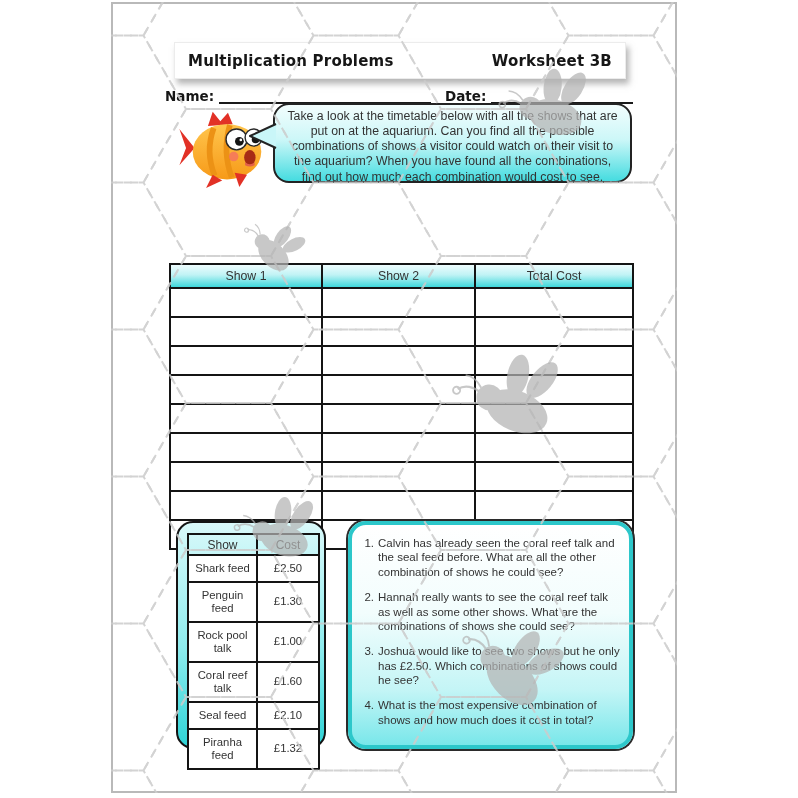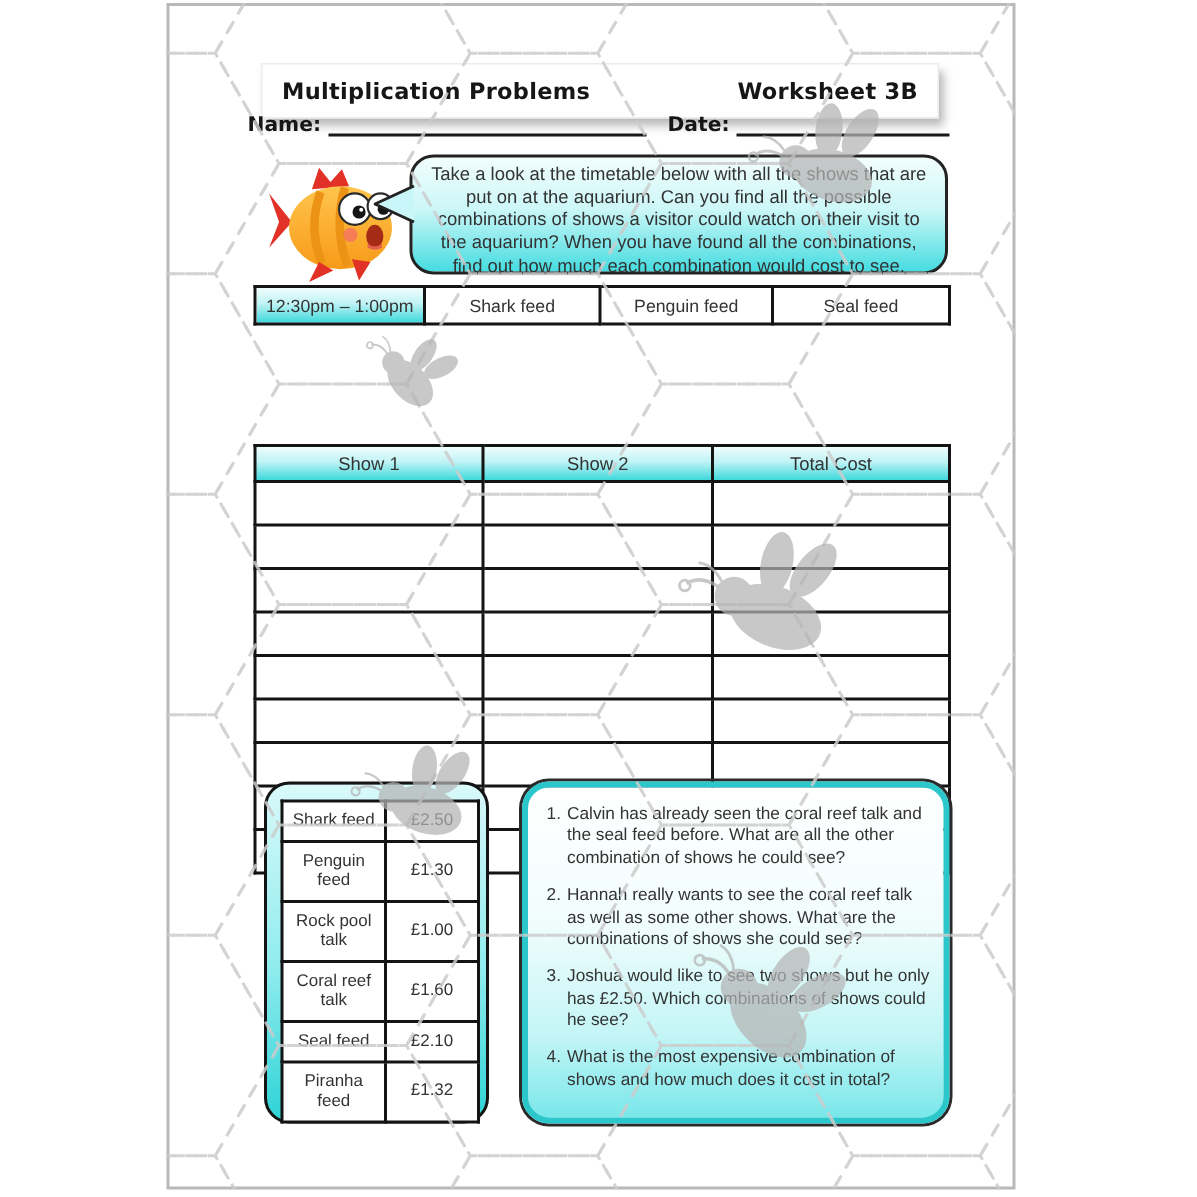--- a/index.html
+++ b/index.html
@@ -14,21 +14,21 @@
   
   .titlebox{
     position:absolute;left:61px;top:38px;width:452px;height:37px;
     background:#fff;border:1px solid #ececec;
     box-shadow:3px 5px 6px rgba(110,110,110,0.5);
     display:flex;align-items:center;justify-content:space-between;
     padding:0 13px;box-sizing:border-box;z-index:3;
   }
   .title-text{font-family:"DejaVu Sans",sans-serif;font-weight:bold;font-size:15px;color:#161616;letter-spacing:.2px;}
   
-  .namedate{position:absolute;left:52px;top:68px;width:470px;height:19px;display:flex;align-items:flex-end;z-index:3;}
+  .namedate{position:absolute;left:52px;top:81px;width:470px;height:19px;display:flex;align-items:flex-end;z-index:3;}
   .nd-label{font-family:"DejaVu Sans",sans-serif;font-weight:bold;font-size:13.5px;color:#161616;margin-right:5px;}
   .nd-line{border-bottom:2px solid #1a1a1a;height:15px;}
   .line-name{width:212px;margin-right:14px;}
   .line-date{width:142px;}
   
   .bubble{
     position:absolute;left:160px;top:99px;width:359px;height:80px;
     border:2px solid #232323;border-radius:16px;
     background:linear-gradient(180deg,#f2fdfd 0%,#cdf7f8 45%,#45dce0 100%);
     display:flex;justify-content:center;text-align:center;
@@ -41,21 +41,21 @@
   table{border-collapse:collapse;}
   .grad{background:linear-gradient(180deg,#eefcfd 0%,#c0f3f5 45%,#3ed8db 100%);}
   
   .timetable{position:absolute;left:56px;top:186px;width:463px;z-index:2;}
   .timetable table{width:100%;table-layout:fixed;}
   .timetable th,.timetable td{
     border:2px solid #141414;text-align:center;font-size:11.8px;color:#333;
     height:21px;padding:1px 2px;font-weight:normal;overflow:hidden;
   }
   
-  .combos{position:absolute;left:56px;top:259px;width:463px;z-index:2;margin-top:33px;}
+  .combos{position:absolute;left:56px;top:259px;width:463px;z-index:2;}
   .combos table{width:100%;table-layout:fixed;}
   .combos th{border:2px solid #141414;font-size:12.3px;color:#333;font-weight:normal;height:20px;}
   .combos td{border:2px solid #141414;height:25px;background:#fff;}
   
   .cost-wrap{
     position:absolute;left:63px;top:517px;width:150px;height:228px;
     border:2px solid #141414;border-radius:17px;
     background:linear-gradient(180deg,#d9f9fa 0%,#8fecee 55%,#2ed3d6 100%);
     box-sizing:border-box;z-index:2;
   }
@@ -135,26 +135,20 @@
 
   <div class="timetable">
     <table>
       <colgroup>
           <col style="width:113px">
           <col style="width:117px">
           <col style="width:115px">
           <col style="width:118px">
         </colgroup>
       <tbody>
-      <tr>
-        <td class="grad">12:30pm – 1:00pm</td>
-        <td>Shark feed</td>
-        <td>Penguin feed</td>
-        <td>Seal feed</td>
-      </tr>
     </tbody>
       </table>
   </div>
 
   <div class="combos">
     <table>
       <colgroup>
           <col style="width:152px">
           <col style="width:153px">
           <col style="width:158px">
@@ -216,20 +210,24 @@
     </table>
   </div>
 
   <div class="cost-wrap">
     <table>
       <colgroup>
           <col style="width:69px">
           <col style="width:62px">
         </colgroup>
       <tbody>
+          <tr>
+        <th>Show</th>
+        <th>Cost</th>
+      </tr>
       <tr>
             <td>Shark feed</td>
             <td>£2.50</td>
           </tr>
       <tr>
             <td>Penguin feed</td>
             <td>£1.30</td>
           </tr>
       <tr>
             <td>Rock pool talk</td>

